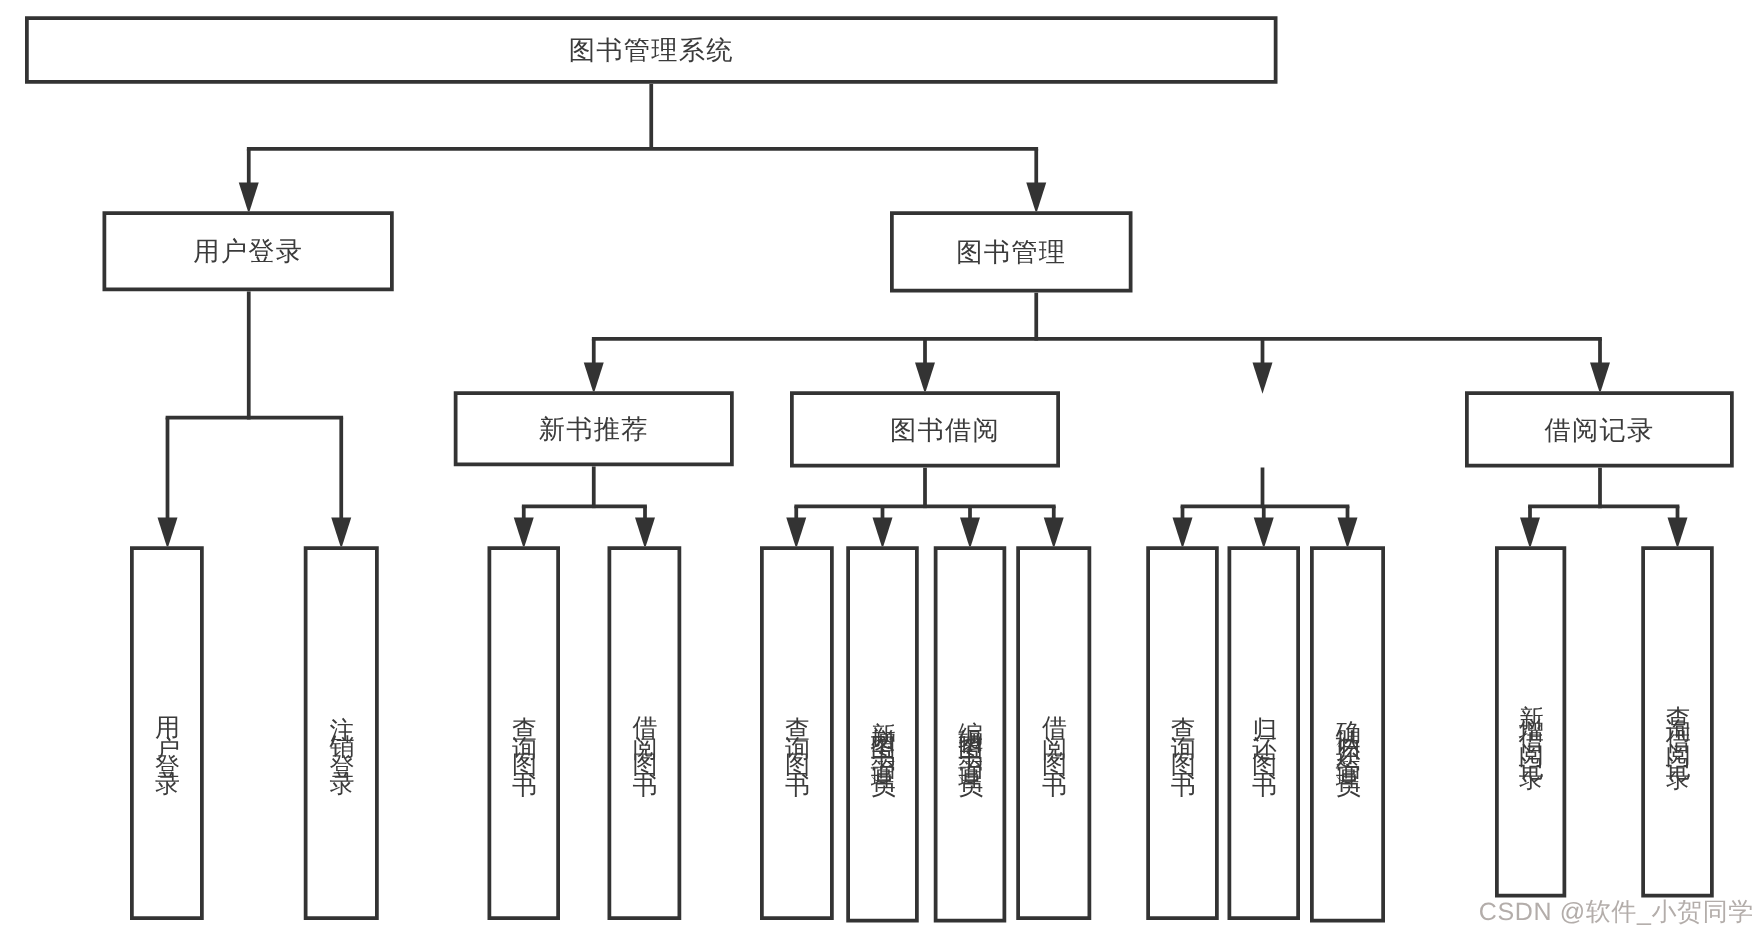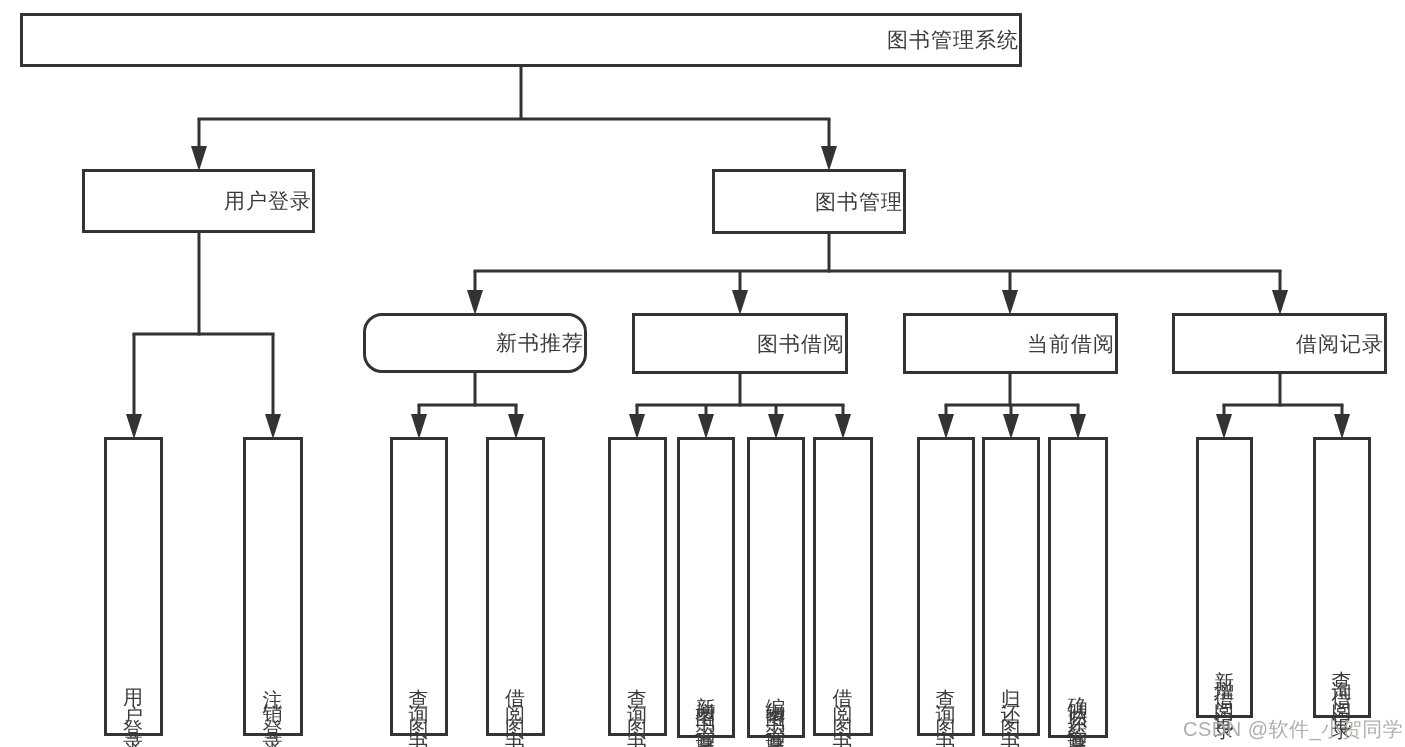--- a/index.html
+++ b/index.html
@@ -21,21 +21,21 @@
     z-index: 1;
   }
   .box {
     position: absolute;
     box-sizing: border-box;
     border: 3px solid #333333;
     background: #ffffff;
     color: #3b3b3b;
     display: flex;
     align-items: center;
-    justify-content: flex-end;
+    justify-content: center;
     z-index: 2;
     font-size: 21px;
     letter-spacing: 1px;
   }
   .vbox {
     writing-mode: vertical-rl;
     font-size: 20px;
     line-height: 1;
   }
   .ls-lg { letter-spacing: 15px; }
@@ -127,28 +127,25 @@
     <span>图书管理系统</span>
   </div>
 
   <div class="box" style="left:82px; top:169px; width:233px; height:64px;">
     <span>用户登录</span>
   </div>
   <div class="box" style="left:712px; top:169px; width:194px; height:65px;">
     <span>图书管理</span>
   </div>
 
-  <div class="box" style="left:363px; top:313px; width:224px; height:60px;border-radius:19px;">
+  <div class="box" style="left:363px; top:313px; width:224px; height:60px;">
     <span>新书推荐</span>
   </div>
   <div class="box" style="left:632px; top:313px; width:216px; height:61px;padding-left:32px;">
     <span>图书借阅</span>
-  </div>
-  <div class="box" style="left:903px; top:313px; width:215px; height:61px;">
-    <span>当前借阅</span>
   </div>
   <div class="box" style="left:1172px; top:313px; width:215px; height:61px;">
     <span>借阅记录</span>
   </div>
 
   <div class="box vbox ls-lg" style="left:104px; top:437px; width:59px; height:299px;">
     <span>用户登录</span>
   </div>
   <div class="box vbox ls-lg" style="left:243px; top:437px; width:60px; height:299px;">
     <span>注销登录</span>

